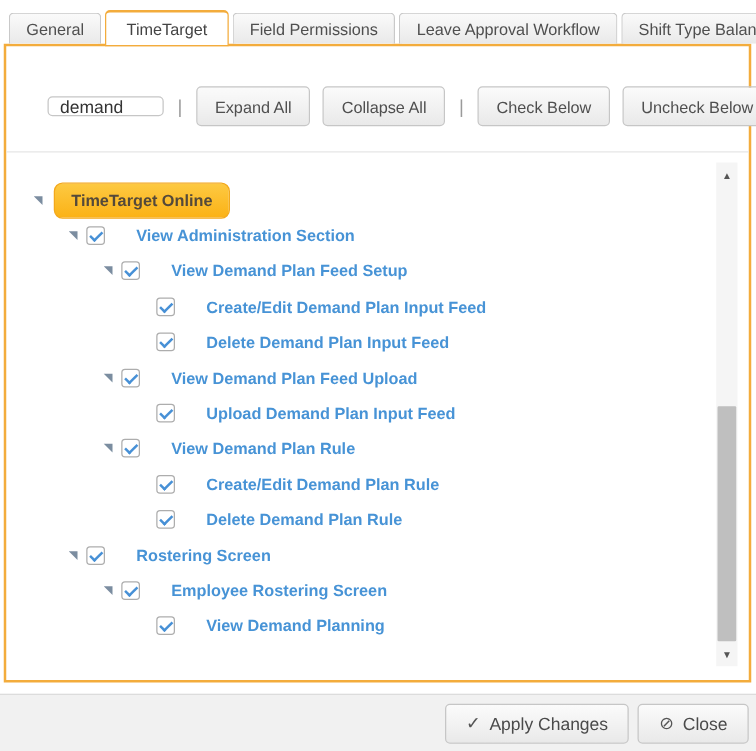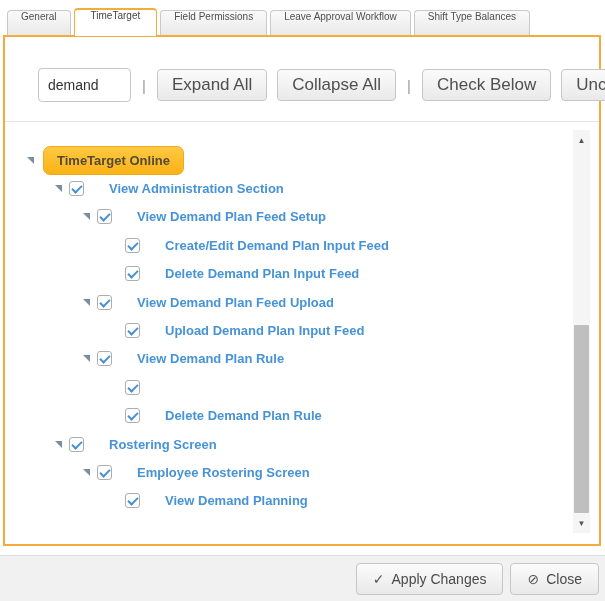--- a/index.html
+++ b/index.html
@@ -3,40 +3,40 @@
 <meta charset="utf-8">
 <style>
   * { box-sizing: border-box; margin: 0; padding: 0; }
   html,body { width:605px; height:601px; overflow:hidden; background:#fff;
     font-family:"Liberation Sans","DejaVu Sans",sans-serif; }
   .window { position:relative; width:605px; height:601px; background:#fff; }
 
   
   .tabstrip { position:relative; display:flex; align-items:flex-end;
     height:35px; padding-left:7px; z-index:2; }
-  .tab { height:25px; display:flex; margin-right:3px;
-    padding:0 13px; font-size:10px; color:#4f4f4f;
+  .tab { height:25px; display:flex; align-items:center; margin-right:3px;
+    padding:0 13px; font-size:13px; color:#4f4f4f;
     background:linear-gradient(#fafafa,#e9e9e9);
     border:1px solid #c9c9c9; border-bottom:none; border-radius:4px 4px 0 0;
     cursor:pointer; white-space:nowrap; }
   .tab.is-active { height:29px; background:#fff; color:#444;
     border:1px solid #f3ac3c; border-top:2px solid #f3ac3c;
     margin-bottom:-2px; position:relative; z-index:3; padding:0 16px; }
 
   
   .panel { position:absolute; left:3px; right:4px; top:35px; height:511px;
     border:2px solid #f3ac3c; background:#fff; z-index:1; }
 
   .toolbar { height:84px; display:flex; align-items:center; gap:10px;
     padding:12px 0 0 33px; }
-  .search-input { width:93px; height:34px; border:1px solid #c6c6c6;
+  .search-input { width:93px; height:16px; border:1px solid #c6c6c6;
     border-radius:4px; padding:0 9px; font-size:14px; color:#333;
     font-family:inherit; outline:none; }
   .tb-sep { color:#9a9a9a; font-size:15px; padding:0 1px; }
-  .btn { height:32px; padding:0 14px; font-size:17px; color:#4f4f4f;
+  .btn { height:32px; padding:0 14px; font-size:13px; color:#4f4f4f;
     background:linear-gradient(#fbfbfb,#e9e9e9); border:1px solid #c6c6c6;
     border-radius:4px; cursor:pointer; font-family:inherit; white-space:nowrap; }
 
   .divider { border-top:1px solid #e6e6e6; }
 
   
   .tree-area { position:relative; height:422px; overflow:hidden; }
   .tree { padding:24px 0 0 22px; }
   .tree-row { display:flex; align-items:center; height:28.4px;
     padding-left:calc(var(--level,0) * 28px); }
@@ -155,20 +155,21 @@
             <span class="tree-label">Upload Demand Plan Input Feed</span>
           </div>
           <div class="tree-row is-arrow is-checkbox is-checked" style="--level: 2;">
             <span class="arrow"></span>
             <span class="checkbox"></span>
             <span class="tree-label">View Demand Plan Rule</span>
           </div>
           <div class="tree-row is-checkbox is-checked" style="--level: 3;">
             <span class="arrow"></span>
             <span class="checkbox"></span>
+            <span class="tree-label">Create/Edit Demand Plan Rule</span>
           </div>
           <div class="tree-row is-checkbox is-checked" style="--level: 3;">
             <span class="arrow"></span>
             <span class="checkbox"></span>
             <span class="tree-label">Delete Demand Plan Rule</span>
           </div>
           <div class="tree-row is-arrow is-checkbox is-checked" style="--level: 1;">
             <span class="arrow"></span>
             <span class="checkbox"></span>
             <span class="tree-label">Rostering Screen</span>

